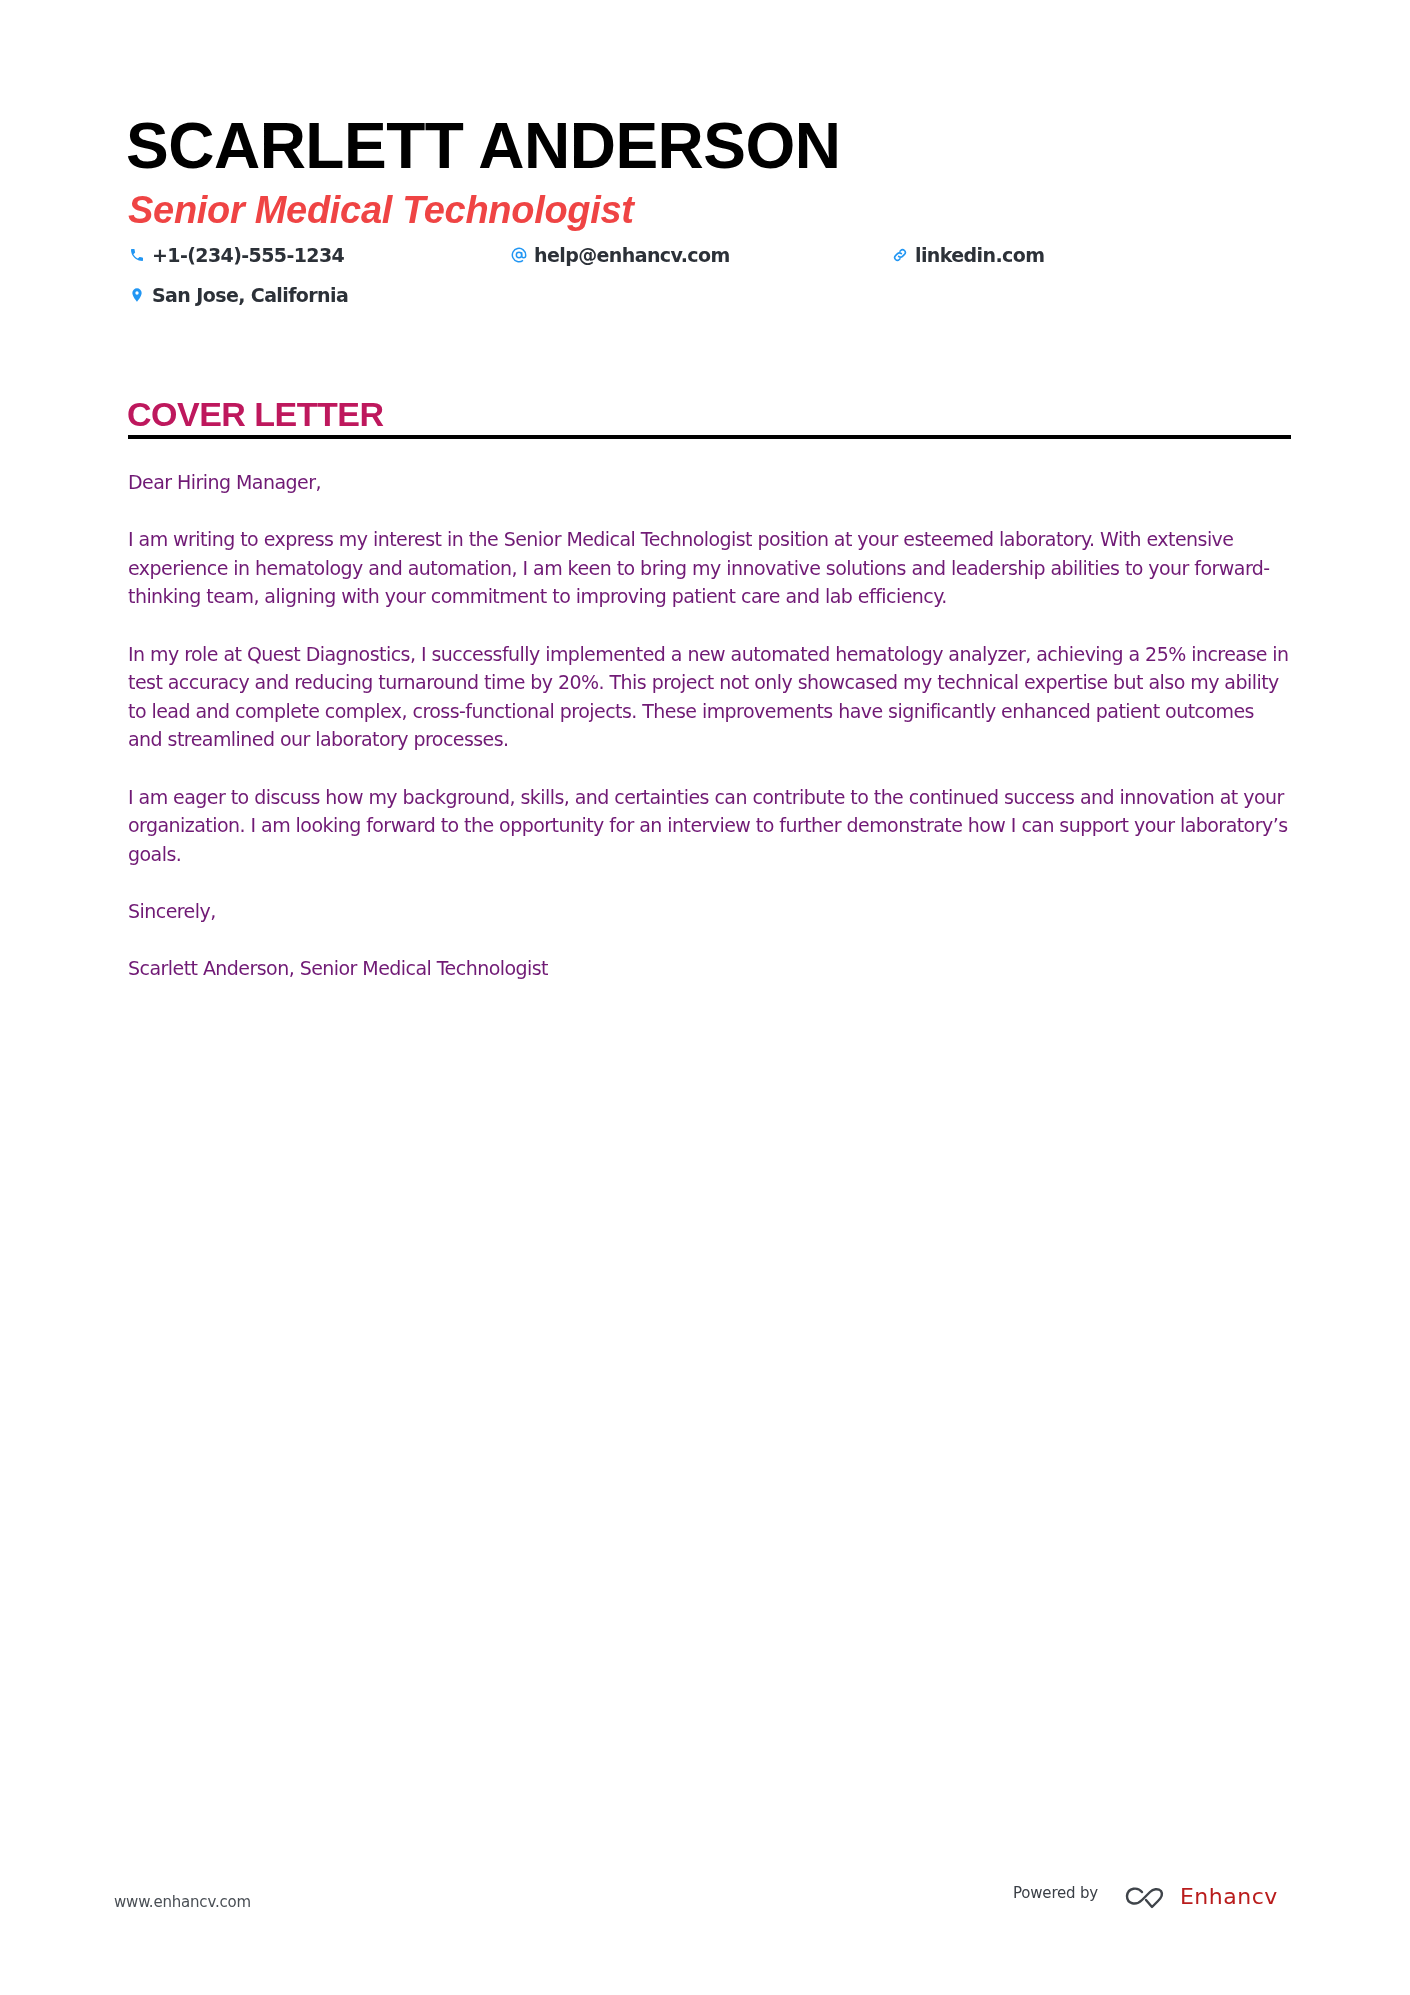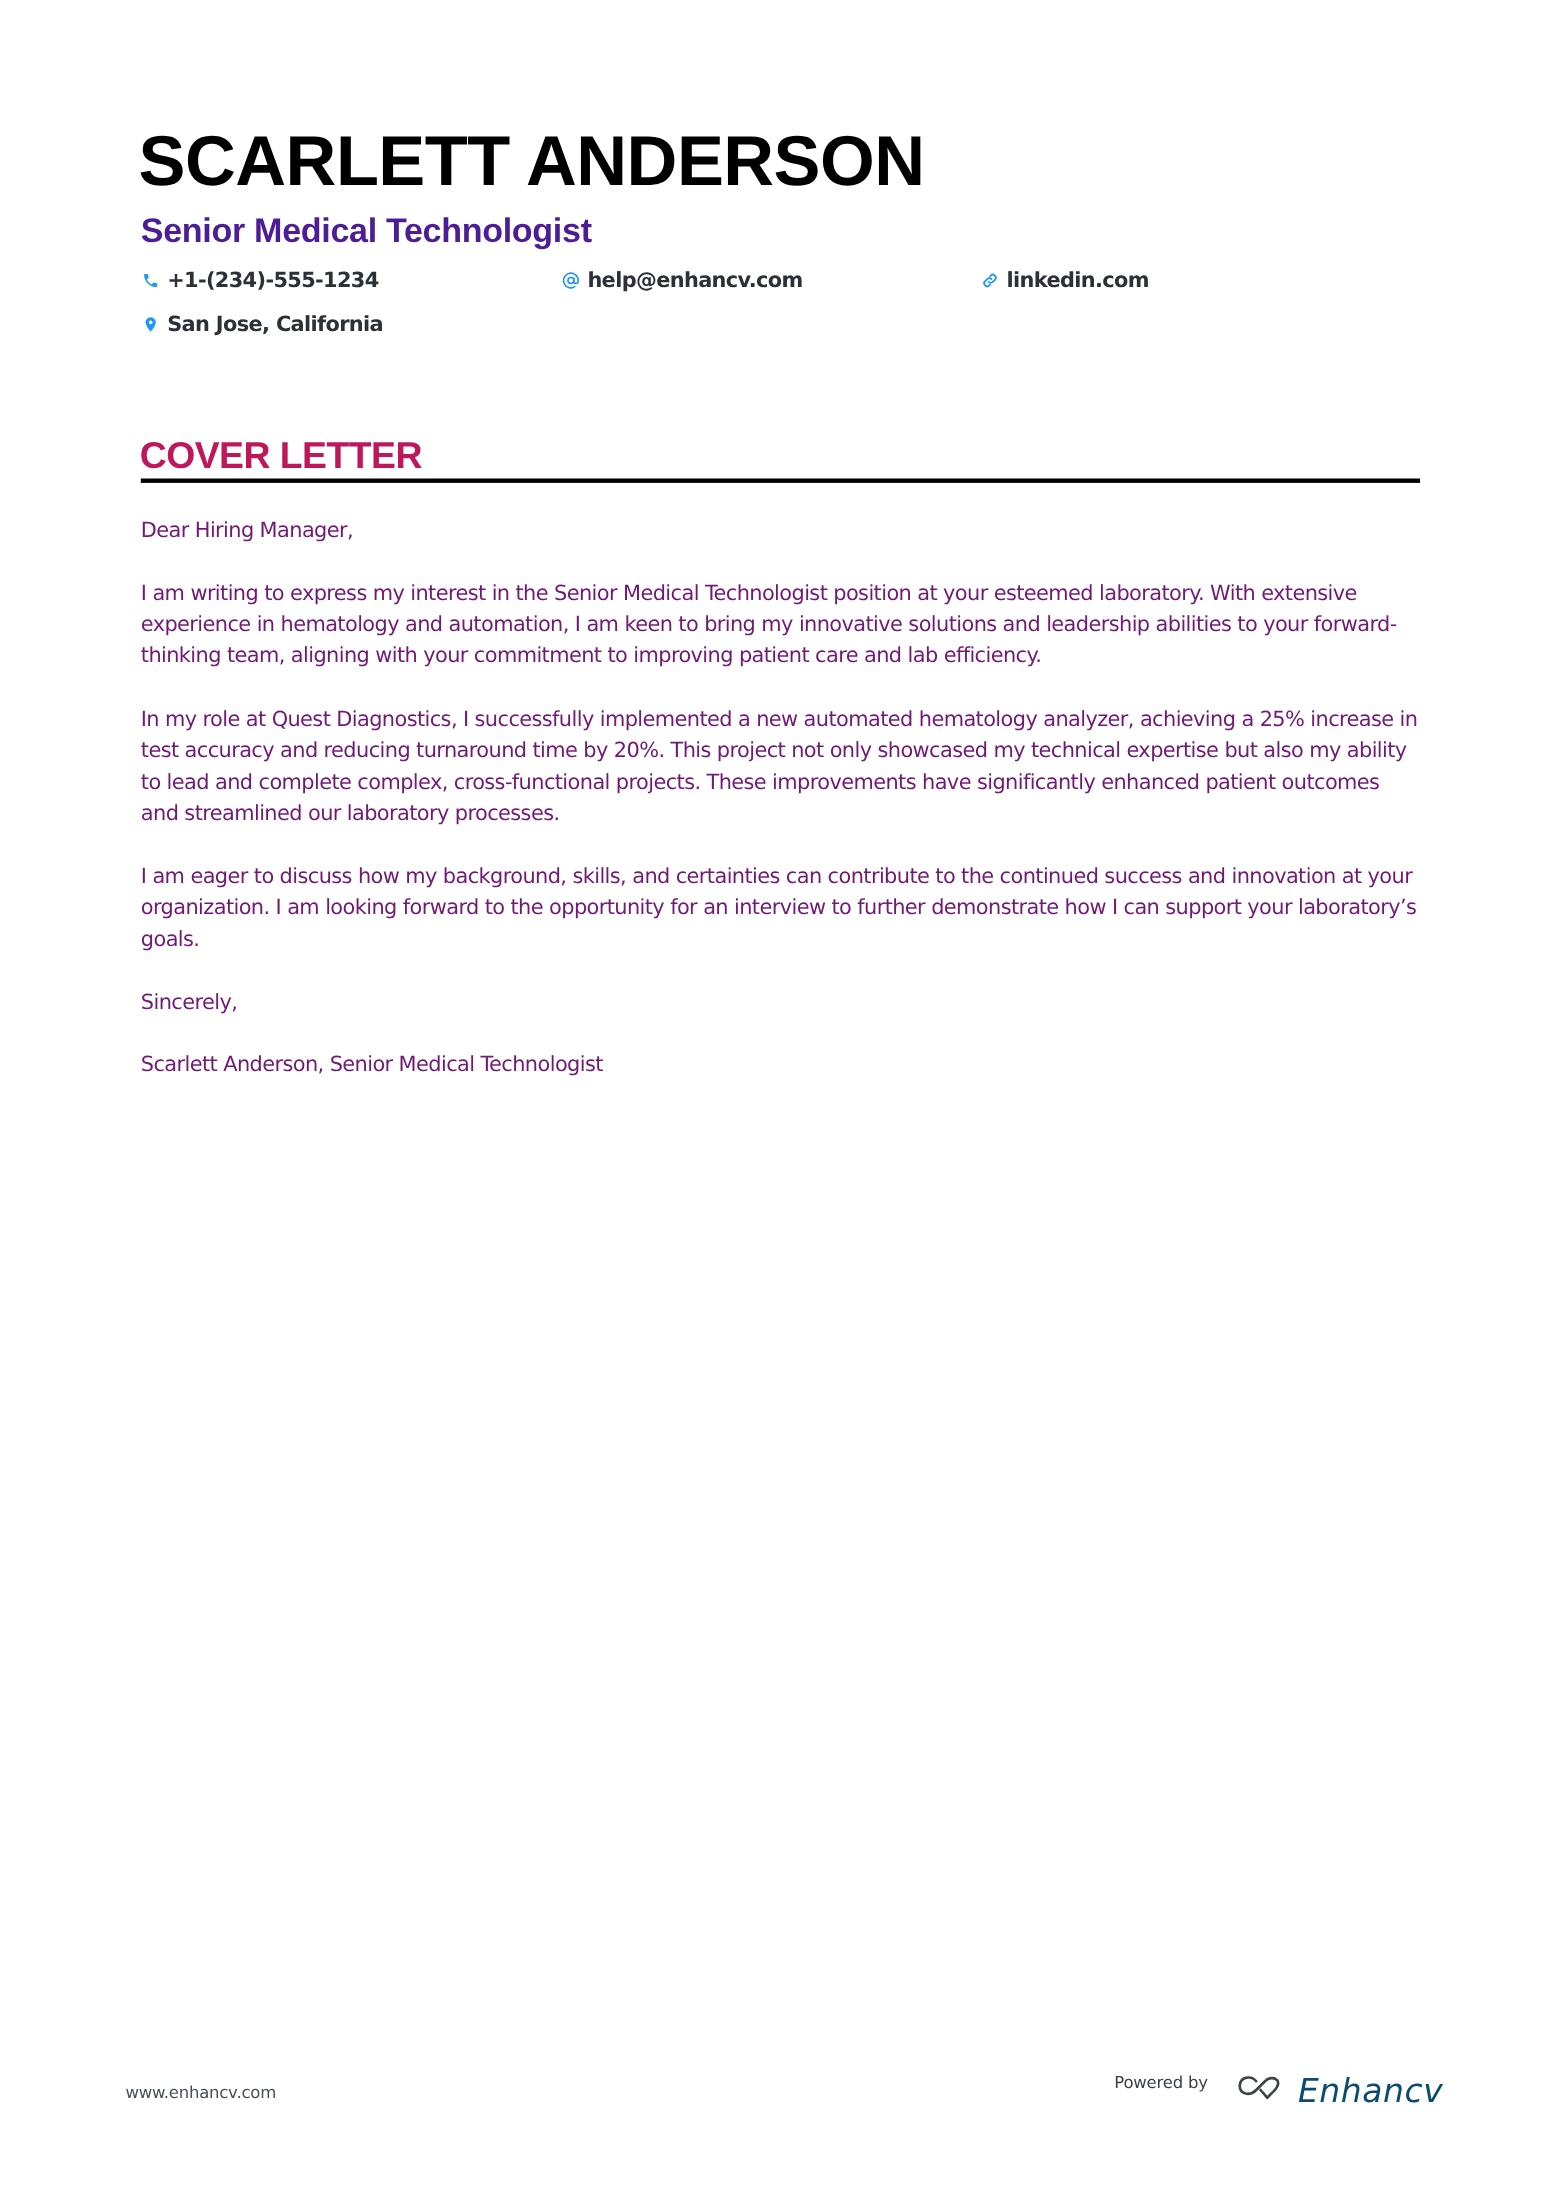--- a/index.html
+++ b/index.html
@@ -8,22 +8,23 @@
 
     .name {
       position: absolute; left: 126px; top: 108px;
       font-family: "Liberation Sans", sans-serif; font-weight: 700;
       font-size: 64px; line-height: 76px; letter-spacing: -0.5px; color: #000;
       margin: 0; white-space: nowrap;
     }
     .title {
       position: absolute; left: 128px; top: 190px;
       font-family: "Liberation Sans", sans-serif; font-weight: 700;
-      font-size: 31px; line-height: 40px; color: #4c1d95; margin: 0; white-space: nowrap;
+      font-size: 38px; line-height: 40px; color: #ef4444; margin: 0; white-space: nowrap;
       letter-spacing: -0.3px;
+      font-style: italic;
     }
     .contact {
       position: absolute; font-family: "DejaVu Sans", sans-serif; font-weight: 700;
       font-size: 19px; line-height: 26px; color: #2c3138; display: flex; align-items: center;
       white-space: nowrap; letter-spacing: -0.6px;
     }
     .contact .ico { width: 18px; height: 18px; margin-right: 6px; display: inline-flex; align-items: center; justify-content: center; color: #2196f3; }
     .contact .ico svg { width: 16px; height: 16px; }
     .c-phone { left: 128px; top: 242px; }
     .c-email { left: 510px; top: 242px; }
@@ -44,21 +45,21 @@
     }
     .body-text p { margin: 0 0 28.6px 0; }
 
     .footer-left {
       position: absolute; left: 114px; top: 1893px;
       font-family: "DejaVu Sans", sans-serif; font-size: 15px; color: #4a4f55; letter-spacing: -0.2px;
     }
     .footer-right { position: absolute; left: 1013px; top: 1884px; display: flex; align-items: flex-start; }
     .powered { font-family: "DejaVu Sans", sans-serif; font-size: 15px; color: #3a3f46; margin-right: 26px; letter-spacing: -0.2px; }
     .brand-logo { width: 48px; height: 26px; margin-right: 8px; }
-    .brand-name { font-family: "DejaVu Sans", sans-serif; font-size: 30px; color: #0c4a6e; letter-spacing: 0.5px; font-weight: 400; font-style: italic; }
+    .brand-name { font-family: "DejaVu Sans", sans-serif; font-size: 22px; color: #b91c1c; letter-spacing: 0.5px; font-weight: 400; }
   </style>
 </head>
 <body>
 
 <div class="page">
 
   <h1 class="name">SCARLETT ANDERSON</h1>
   <h2 class="title">Senior Medical Technologist</h2>
 
   <div class="contact c-phone">

